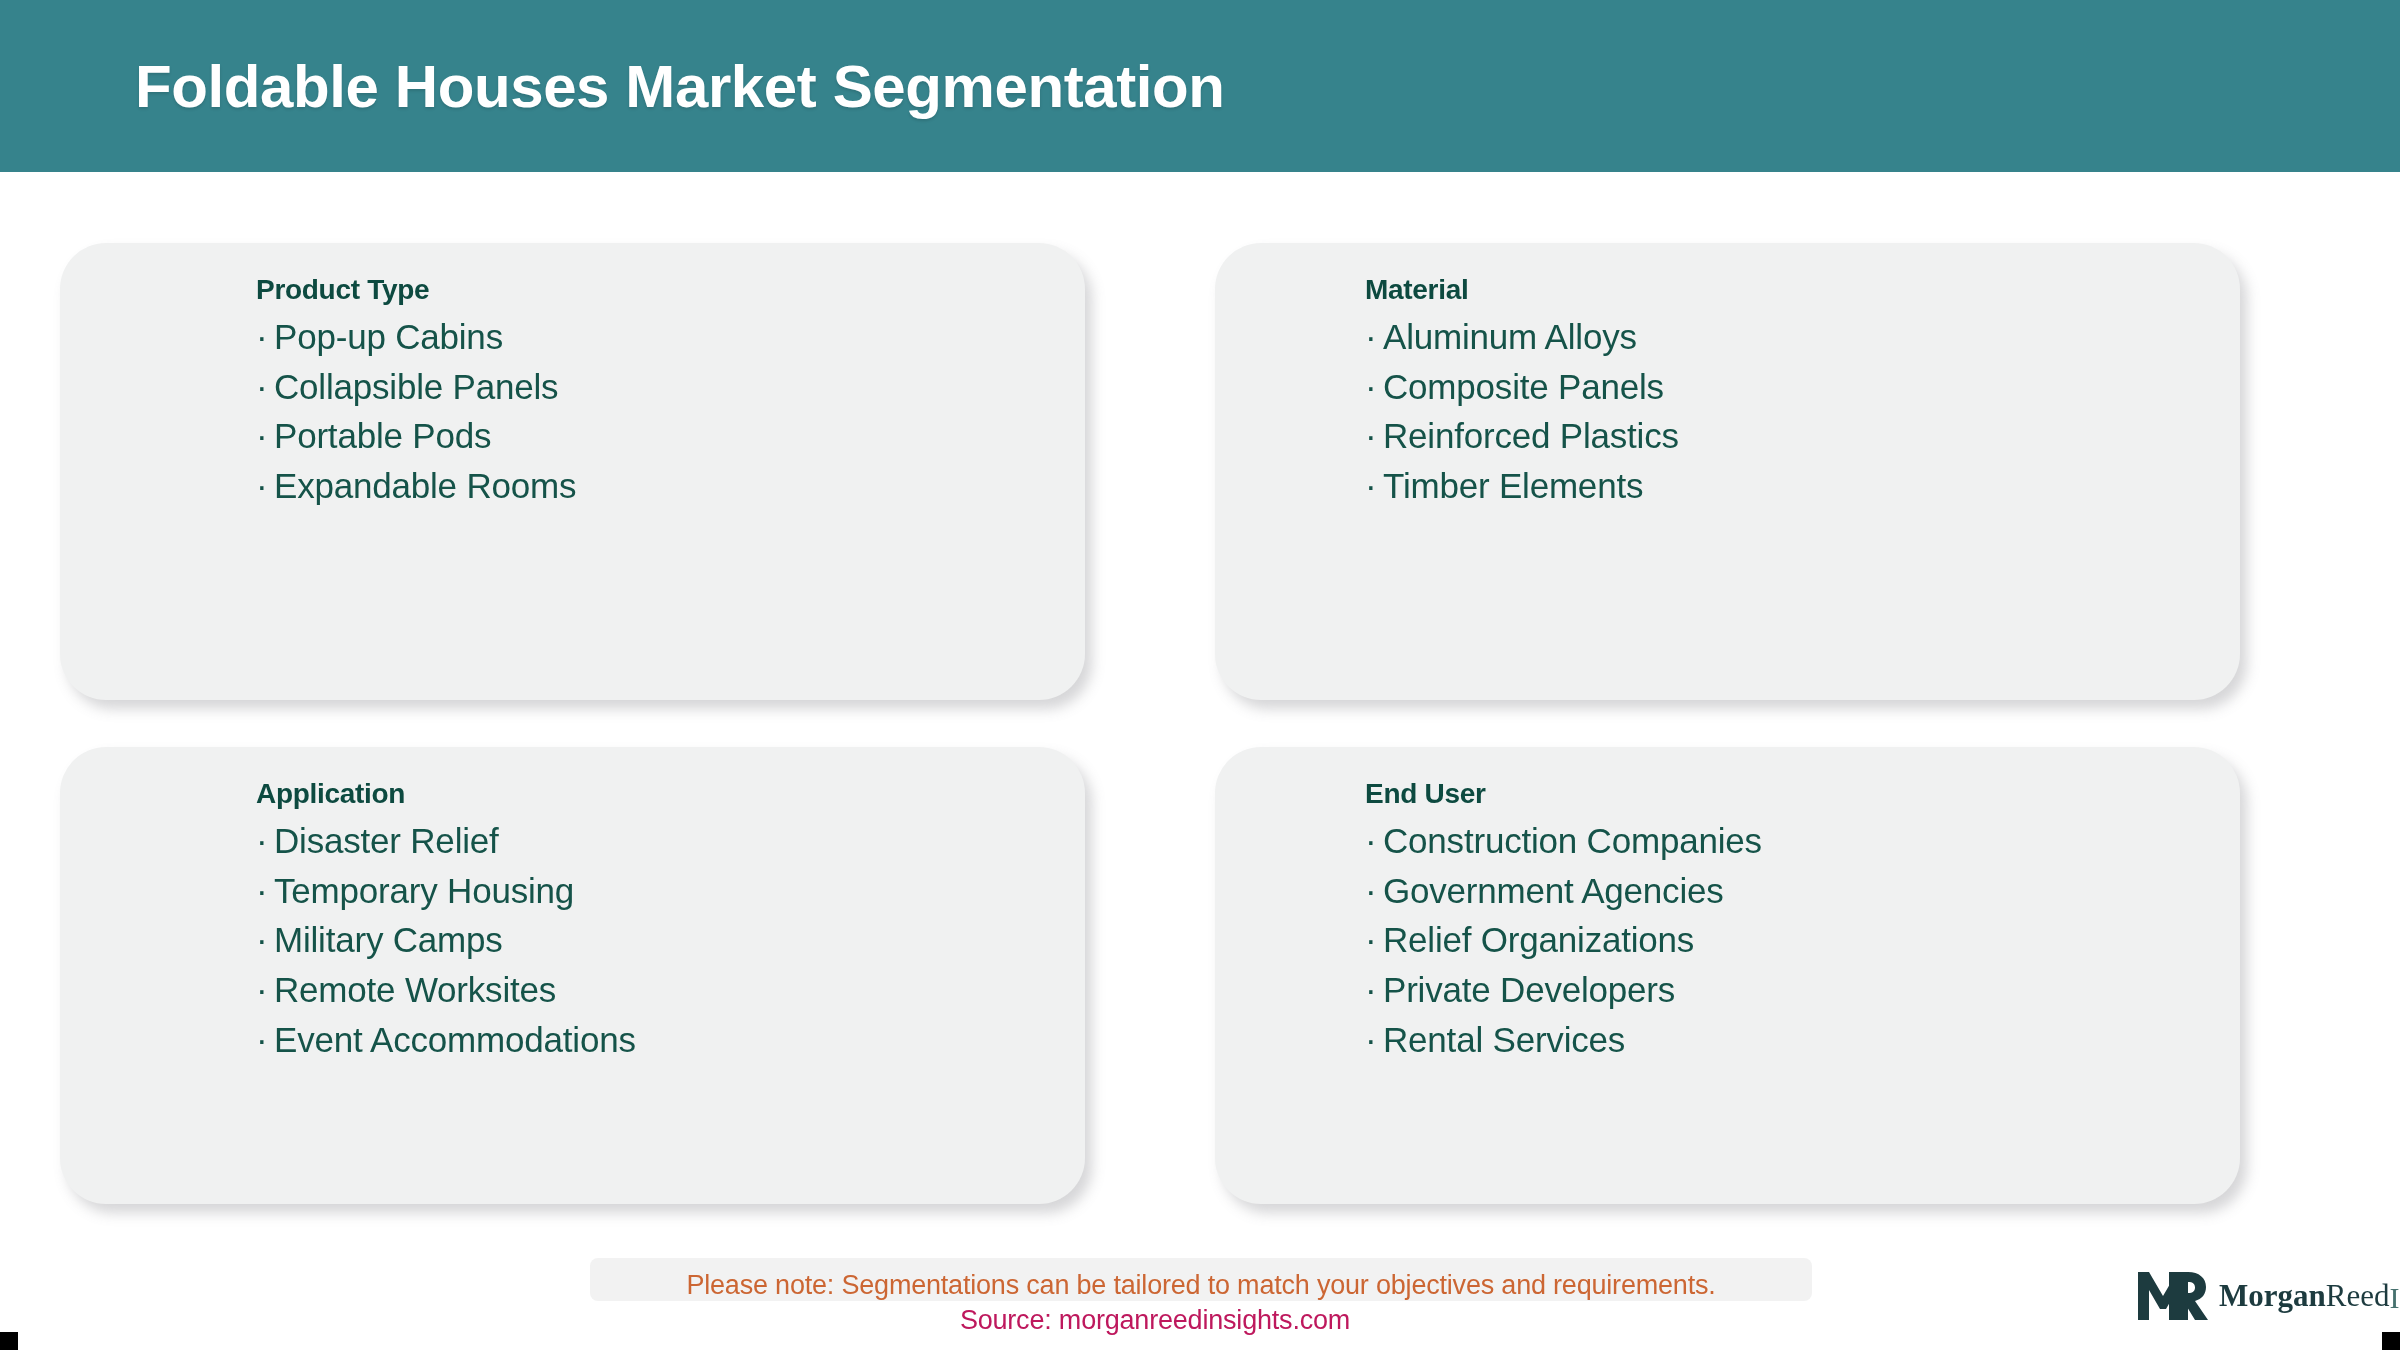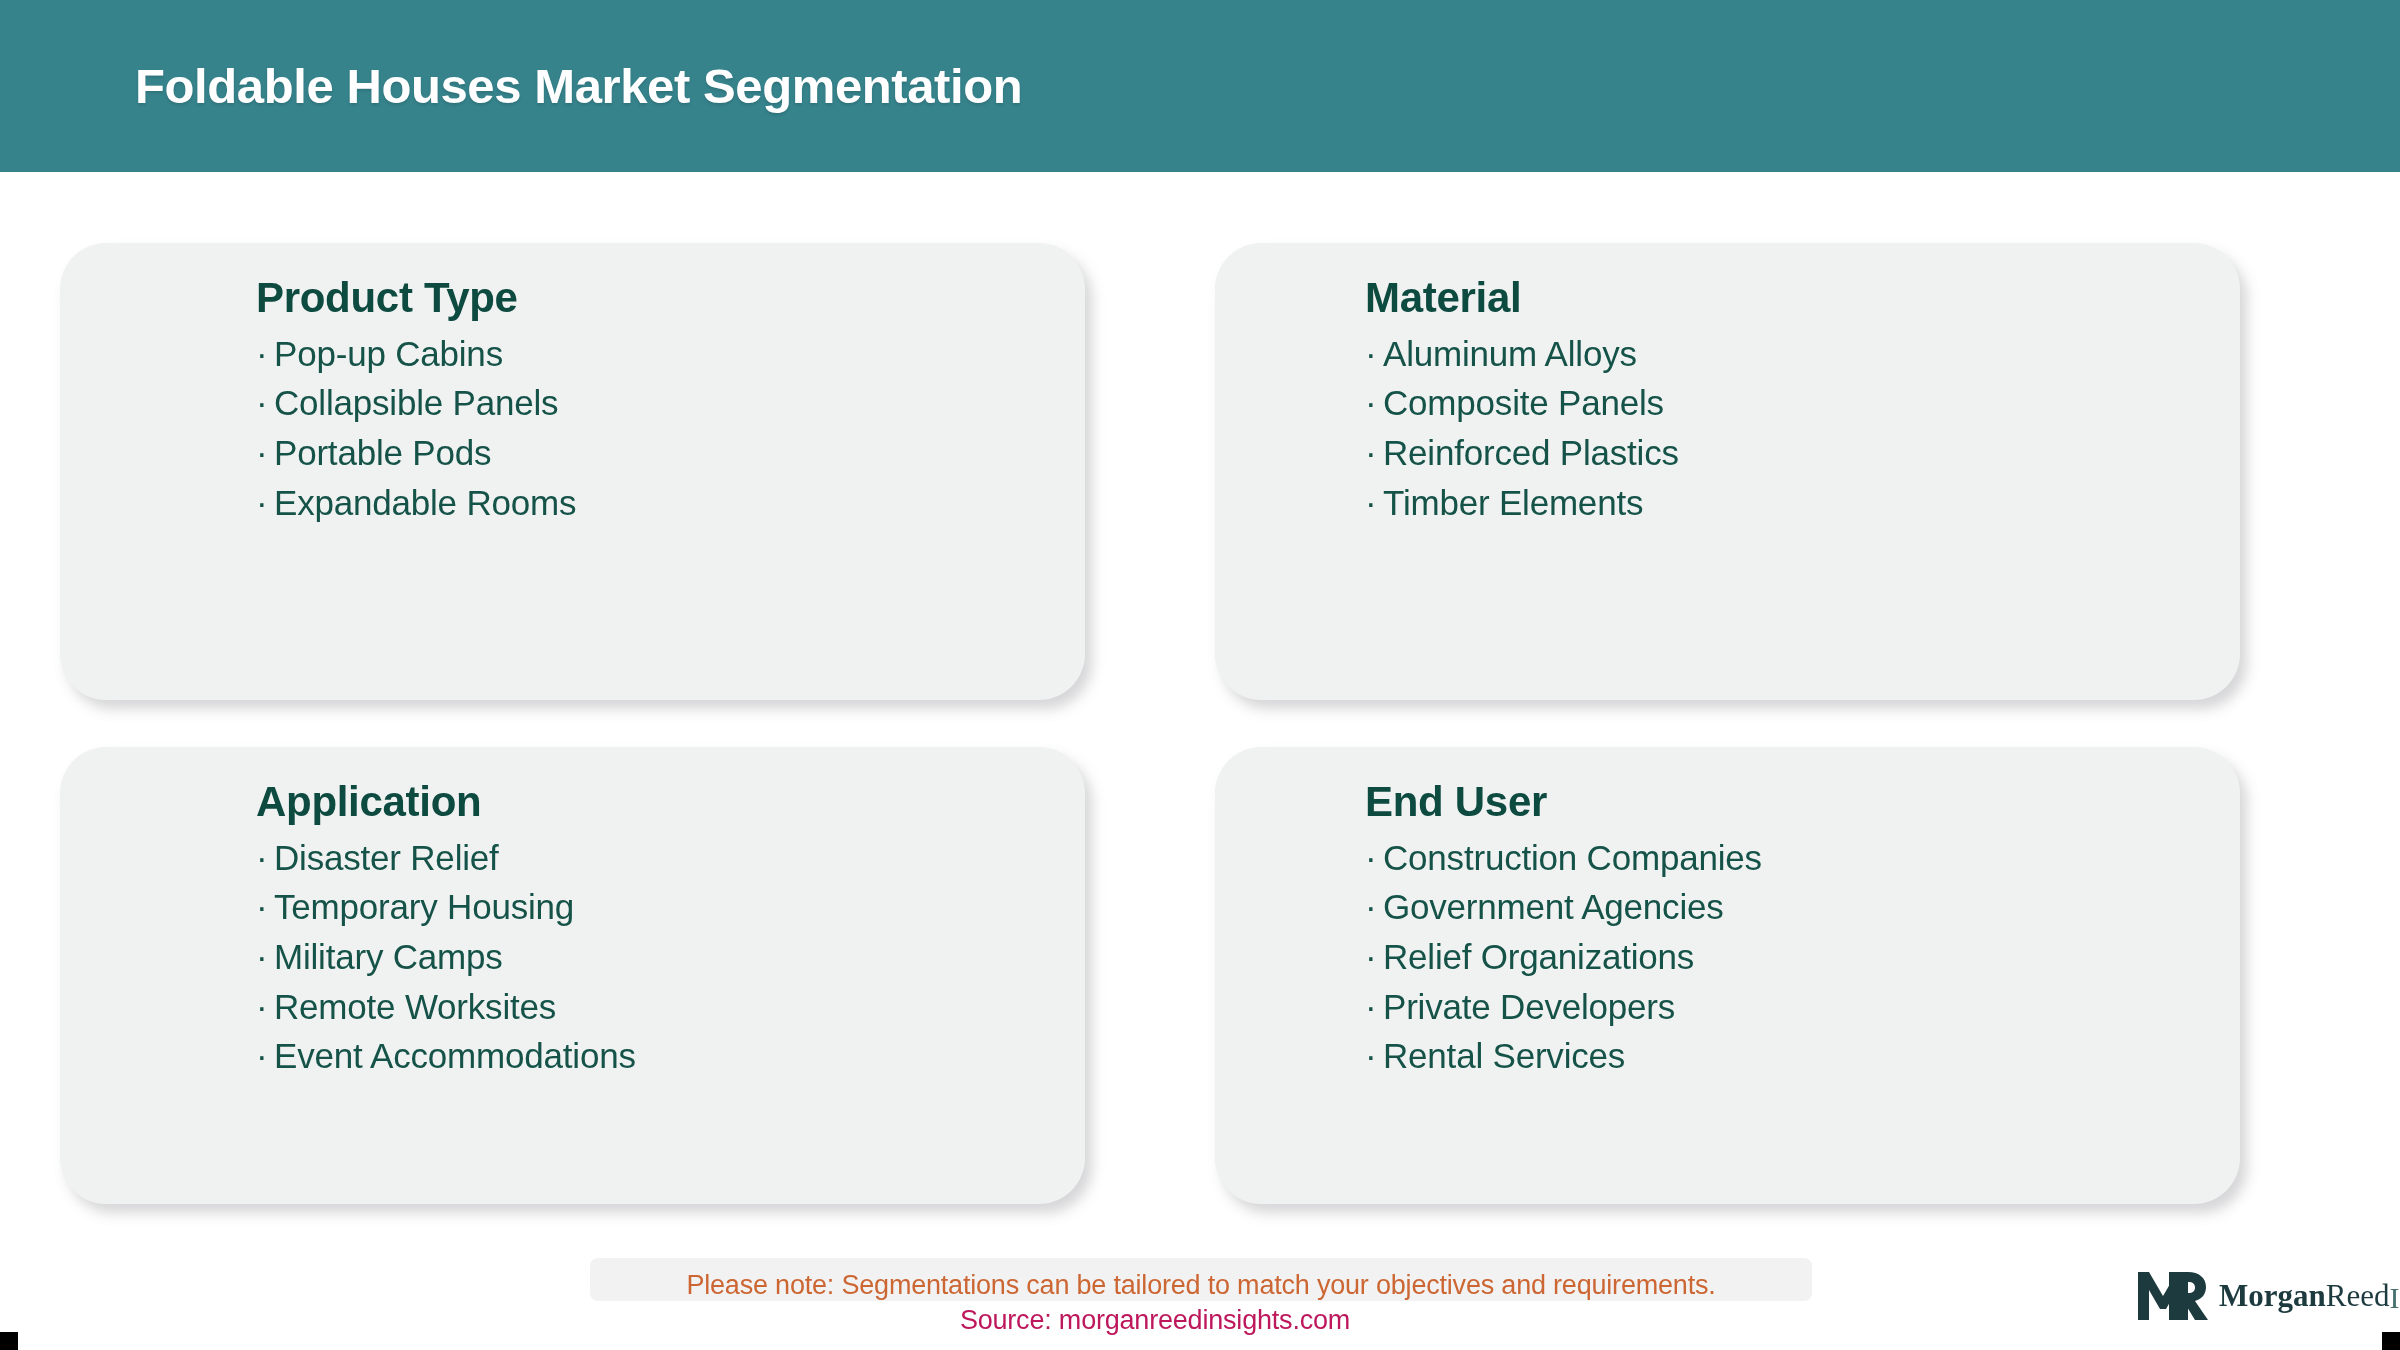--- a/index.html
+++ b/index.html
@@ -28,21 +28,21 @@
   }
   .header-title {
     position: absolute;
     left: 135px;
     top: 0;
     height: 172px;
     display: flex;
     align-items: center;
     color: #ffffff;
     font-family: "Liberation Sans", sans-serif;
-    font-size: 49px;
+    font-size: 60px;
     font-weight: bold;
     letter-spacing: -0.4px;
     white-space: nowrap;
     text-shadow: 0 2px 3px rgba(0,0,0,0.13);
   }
 
   
   .cards {
     position: absolute;
     left: 0;
@@ -61,21 +61,21 @@
   }
   .card.col-left  { left: 60px;   width: 1025px; }
   .card.col-right { left: 1215px; width: 1025px; }
   .card.row-top    { top: 71px;  height: 457px; }
   .card.row-bottom { top: 575px; height: 457px; }
 
   .card.col-right { padding-left: 150px; }
 
   .card-title {
     font-family: "Liberation Sans", sans-serif;
-    font-size: 42px;
+    font-size: 28px;
     font-weight: bold;
     color: #0d4a40;
     letter-spacing: -0.3px;
     margin: 0 0 6px 0;
     line-height: 1.18;
     white-space: nowrap;
   }
   .card-list {
     list-style: none;
     margin: 0;

